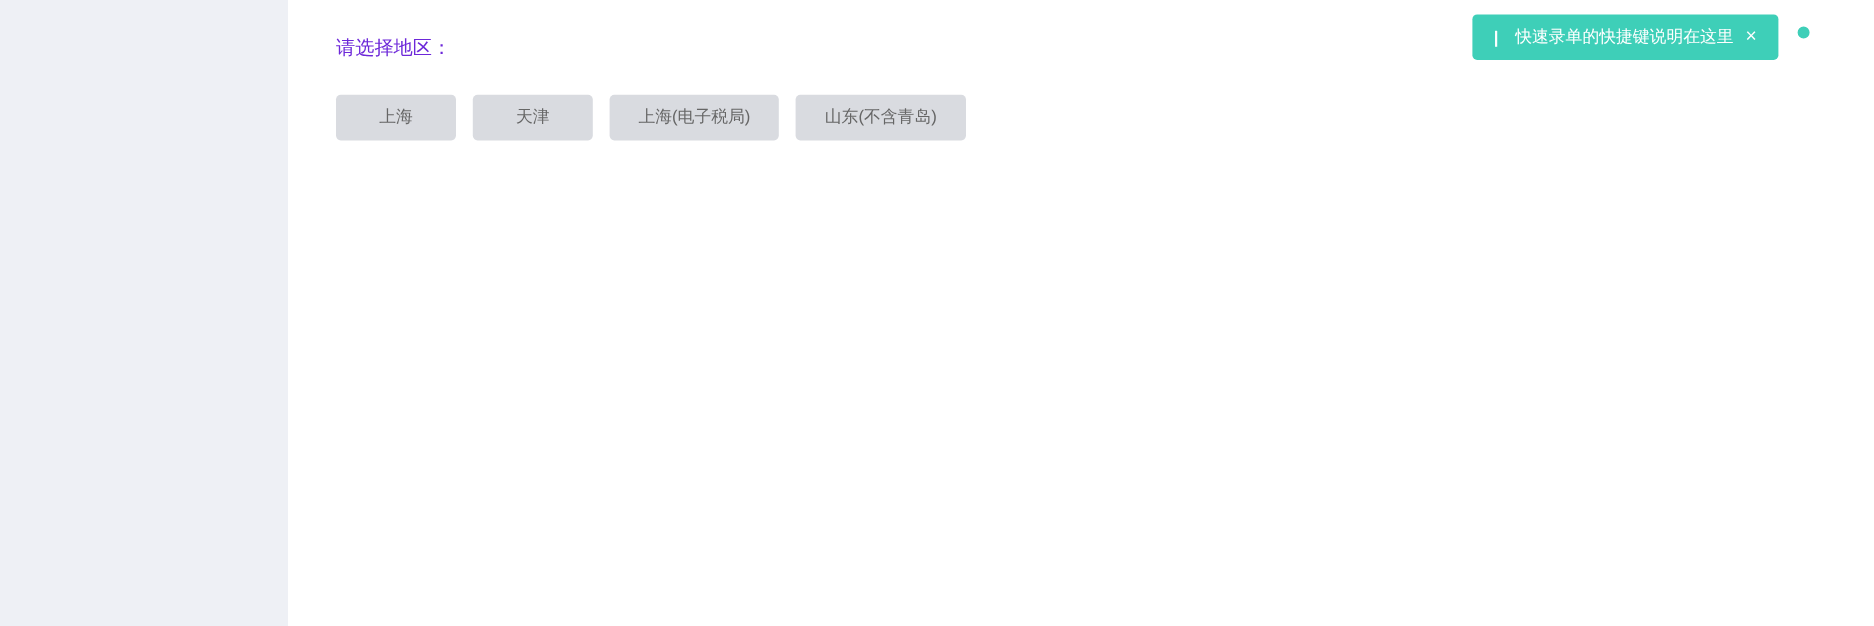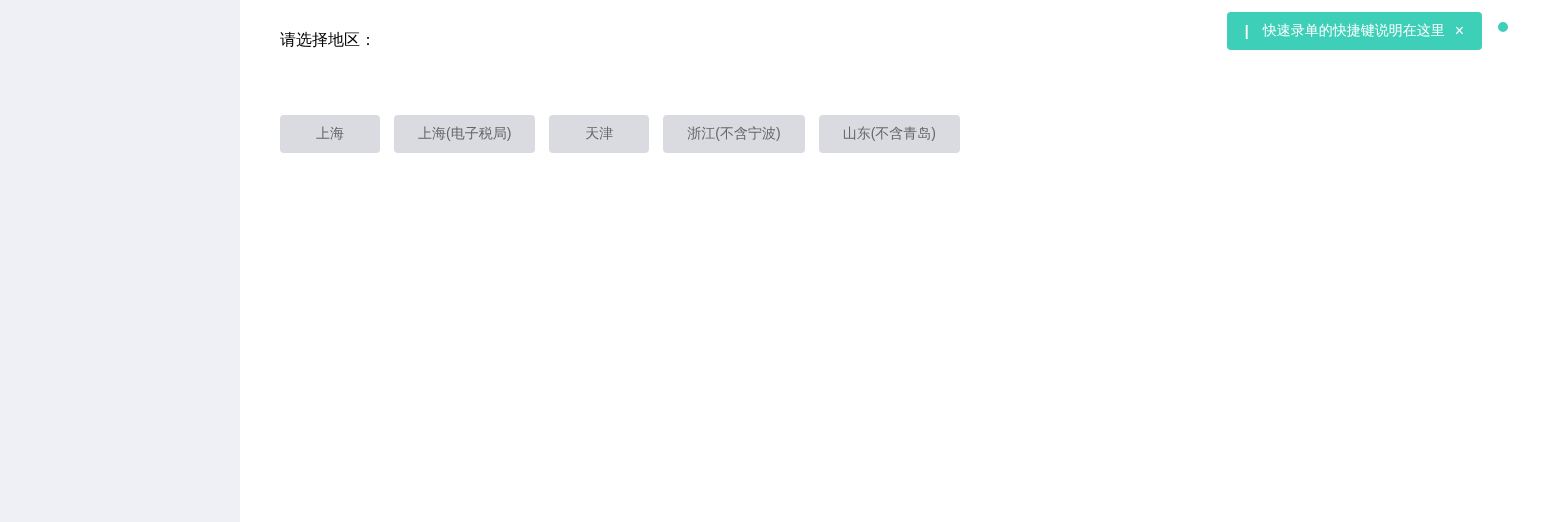--- a/index.html
+++ b/index.html
@@ -31,21 +31,21 @@
       left: 240px;
       top: 0;
       right: 0;
       bottom: 0;
       background: #ffffff;
       padding: 30px 40px;
     }
 
     .page-title {
       font-size: 16px;
-      color: #000000;
+      color: #6d28d9;
       margin-bottom: 28px;
       font-weight: normal;
     }
 
     .region-grid {
       display: flex;
       flex-wrap: wrap;
       gap: 14px;
       max-width: 900px;
     }
@@ -54,21 +54,20 @@
       background: #d9dbe0;
       border: none;
       border-radius: 4px;
       padding: 10px 24px;
       font-size: 14px;
       color: #666;
       cursor: pointer;
       min-width: 100px;
       text-align: center;
       white-space: nowrap;
-      margin-top: 36px;
     }
 
     
     .tooltip-banner {
       position: absolute;
       top: 12px;
       right: 80px;
       background: #3ecfb8;
       color: #fff;
       padding: 10px 18px;
@@ -113,23 +112,22 @@
 
 <div class="sidebar"></div>
 
 <div class="main-content">
 
   <div class="page-title">请选择地区：</div>
 
   <div class="region-grid">
 
   <button class="region-btn">上海</button>
+      <button class="region-btn">天津</button>
       <button class="region-btn">上海(电子税局)</button>
-      <button class="region-btn">天津</button>
-      <button class="region-btn">浙江(不含宁波)</button>
       <button class="region-btn">山东(不含青岛)</button>
     </div>
 
 </div>
 
 <div class="tooltip-banner">
   <span>快速录单的快捷键说明在这里</span>
   <button class="tooltip-close">×</button>
 </div>
 <div class="tooltip-dot"></div>

